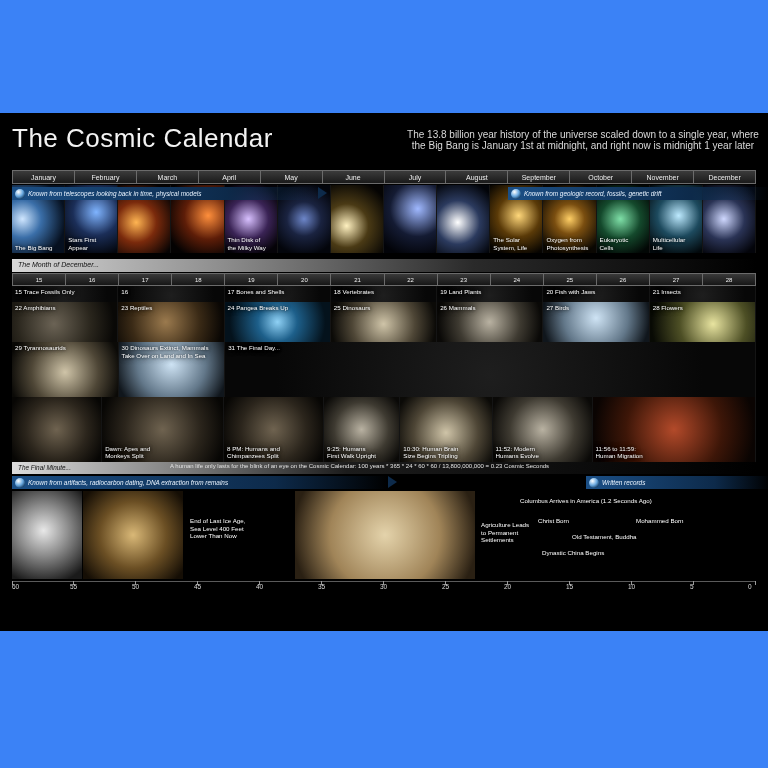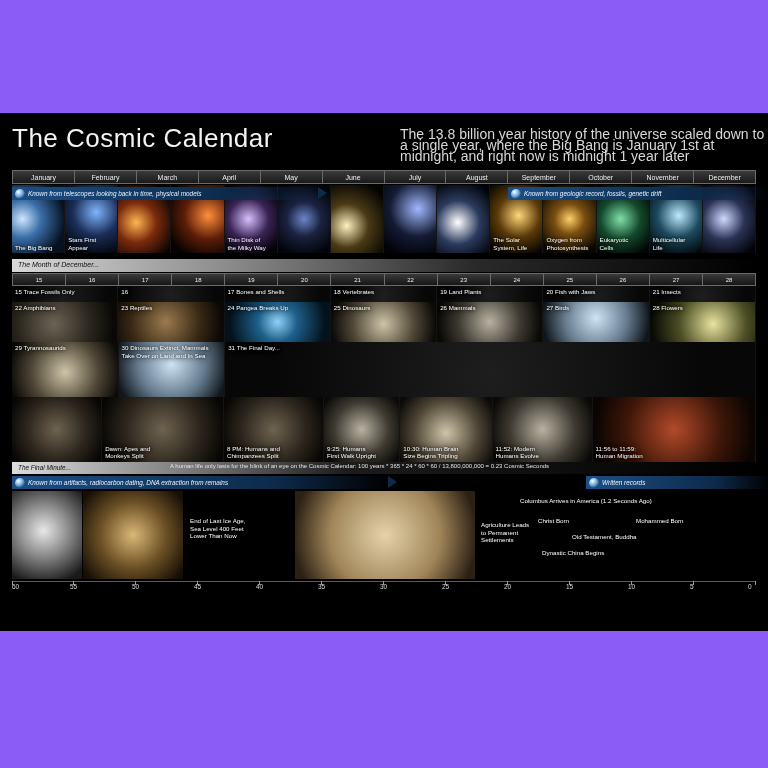--- a/index.html
+++ b/index.html
@@ -1,23 +1,23 @@
 <!DOCTYPE html>
 <html><head>
 <meta charset="utf-8">
 <style>
   html,body{margin:0;padding:0;background:#ffffff;}
   body{width:768px;height:768px;font-family:"Liberation Sans",sans-serif;overflow:hidden;}
-  .page{position:relative;width:768px;height:768px;background:#8b5cf6;}
+  .page{position:relative;width:768px;height:768px;background:#3b82f6;}
   .poster{position:absolute;left:0;top:113px;width:768px;height:518px;background:#000000;color:#ffffff;overflow:hidden;}
 
   
   .hdr{position:absolute;left:12px;top:10px;width:744px;height:48px;}
   .title{position:absolute;left:0;top:0;font-size:26px;font-weight:400;letter-spacing:.5px;color:#f2f2f2;font-family:"Liberation Sans",sans-serif;}
-  .subtitle{position:absolute;left:388px;top:6px;width:366px;font-size:14px;line-height:11px;color:#d8d8d8;}
+  .subtitle{position:absolute;left:388px;top:6px;width:366px;font-size:10px;line-height:11px;color:#d8d8d8;text-align:center;}
 
   
   .monthbar{position:absolute;left:12px;top:57px;width:744px;height:14px;display:flex;}
   .month{flex:1;border:1px solid #6b6b6b;border-right:none;font-size:7px;text-align:center;line-height:13px;color:#efefef;
          background:linear-gradient(#3b3b3b,#1a1a1a);}
   .month:last-child{border-right:1px solid #6b6b6b;}
 
   
   .yearstrip{position:absolute;left:12px;top:72px;width:744px;height:68px;display:flex;}
   .ycell{flex:1;position:relative;border-right:1px solid #141414;overflow:hidden;}

